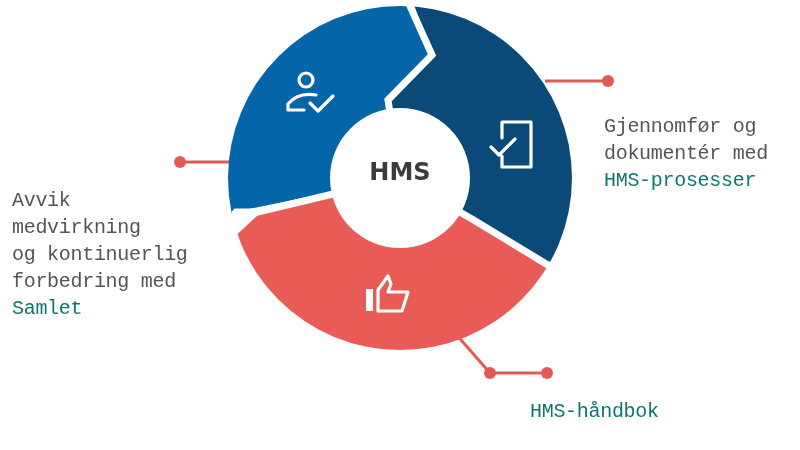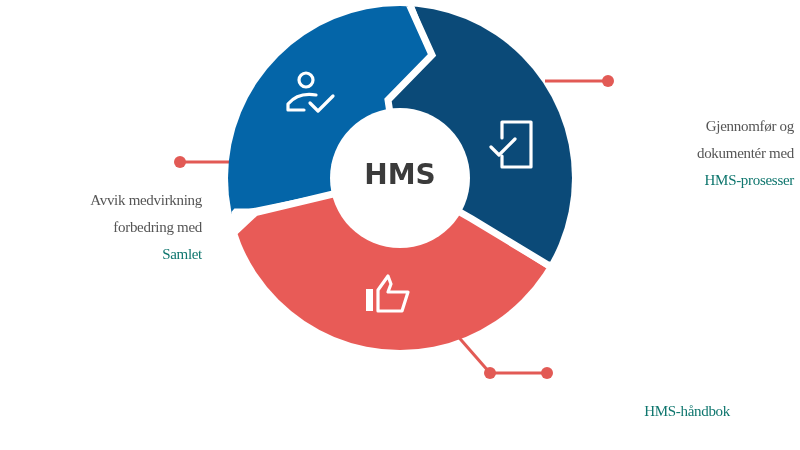--- a/index.html
+++ b/index.html
@@ -1,24 +1,24 @@
 <!DOCTYPE html>
 <html><head>
   <meta charset="utf-8">
   <style>
     html, body { margin: 0; padding: 0; background: #ffffff; }
     body { width: 800px; height: 450px; position: relative; overflow: hidden;
            font-family: "Liberation Sans", "DejaVu Sans", sans-serif; }
     svg.diagram { position: absolute; left: 0; top: 0; }
-    .label { position: absolute; text-align: right; color: #555555;
-             font-size: 15px; line-height: 27px; font-family: Liberation Serif, serif; letter-spacing: -0.3px; }
+    .label { position: absolute; text-align: left; color: #555555;
+             font-size: 20px; line-height: 27px; font-family: Liberation Mono, monospace; letter-spacing: -0.3px; }
     .label .accent { color: #0f766e; display: block; }
     .label .line { display: block; }
     .center-text { position: absolute; left: 330px; top: 158px; width: 140px; text-align: center;
-                   font-family: "DejaVu Sans", sans-serif; font-weight: bold; font-size: 28px; color: #3b3b3b; }
+                   font-family: "DejaVu Sans", sans-serif; font-weight: bold; font-size: 24px; color: #3b3b3b; }
   </style>
 </head>
 <body>
 
 <svg class="diagram" width="800" height="450" viewBox="0 0 800 450">
 
   <g>
     <line x1="180" y1="162" x2="240" y2="162" stroke="#e25a55" stroke-width="3"></line>
     <circle cx="180" cy="162" r="6" fill="#e25a55"></circle>
   </g>
@@ -67,20 +67,21 @@
   <g fill="none" stroke="#ffffff" stroke-width="3.2" stroke-linejoin="round">
     <rect x="366" y="289" width="7" height="22" fill="#ffffff" stroke="none"></rect>
     <path d="M378 311 L378 290 L388 276 L391 284 L388 292 L408 292 L402 311 Z"></path>
   </g>
 </svg>
 
 <div class="center-text">HMS</div>
 
 <div class="label" style="left:12px; top:187px; width:190px;">
   <span class="line">Avvik medvirkning</span>
+  <span class="line">og kontinuerlig</span>
   <span class="line">forbedring med</span>
   <span class="accent">Samlet</span>
 </div>
 
 <div class="label" style="left:604px; top:113px; width:190px;">
   <span class="line">Gjennomfør og</span>
   <span class="line">dokumentér med</span>
   <span class="accent">HMS-prosesser</span>
 </div>
 

